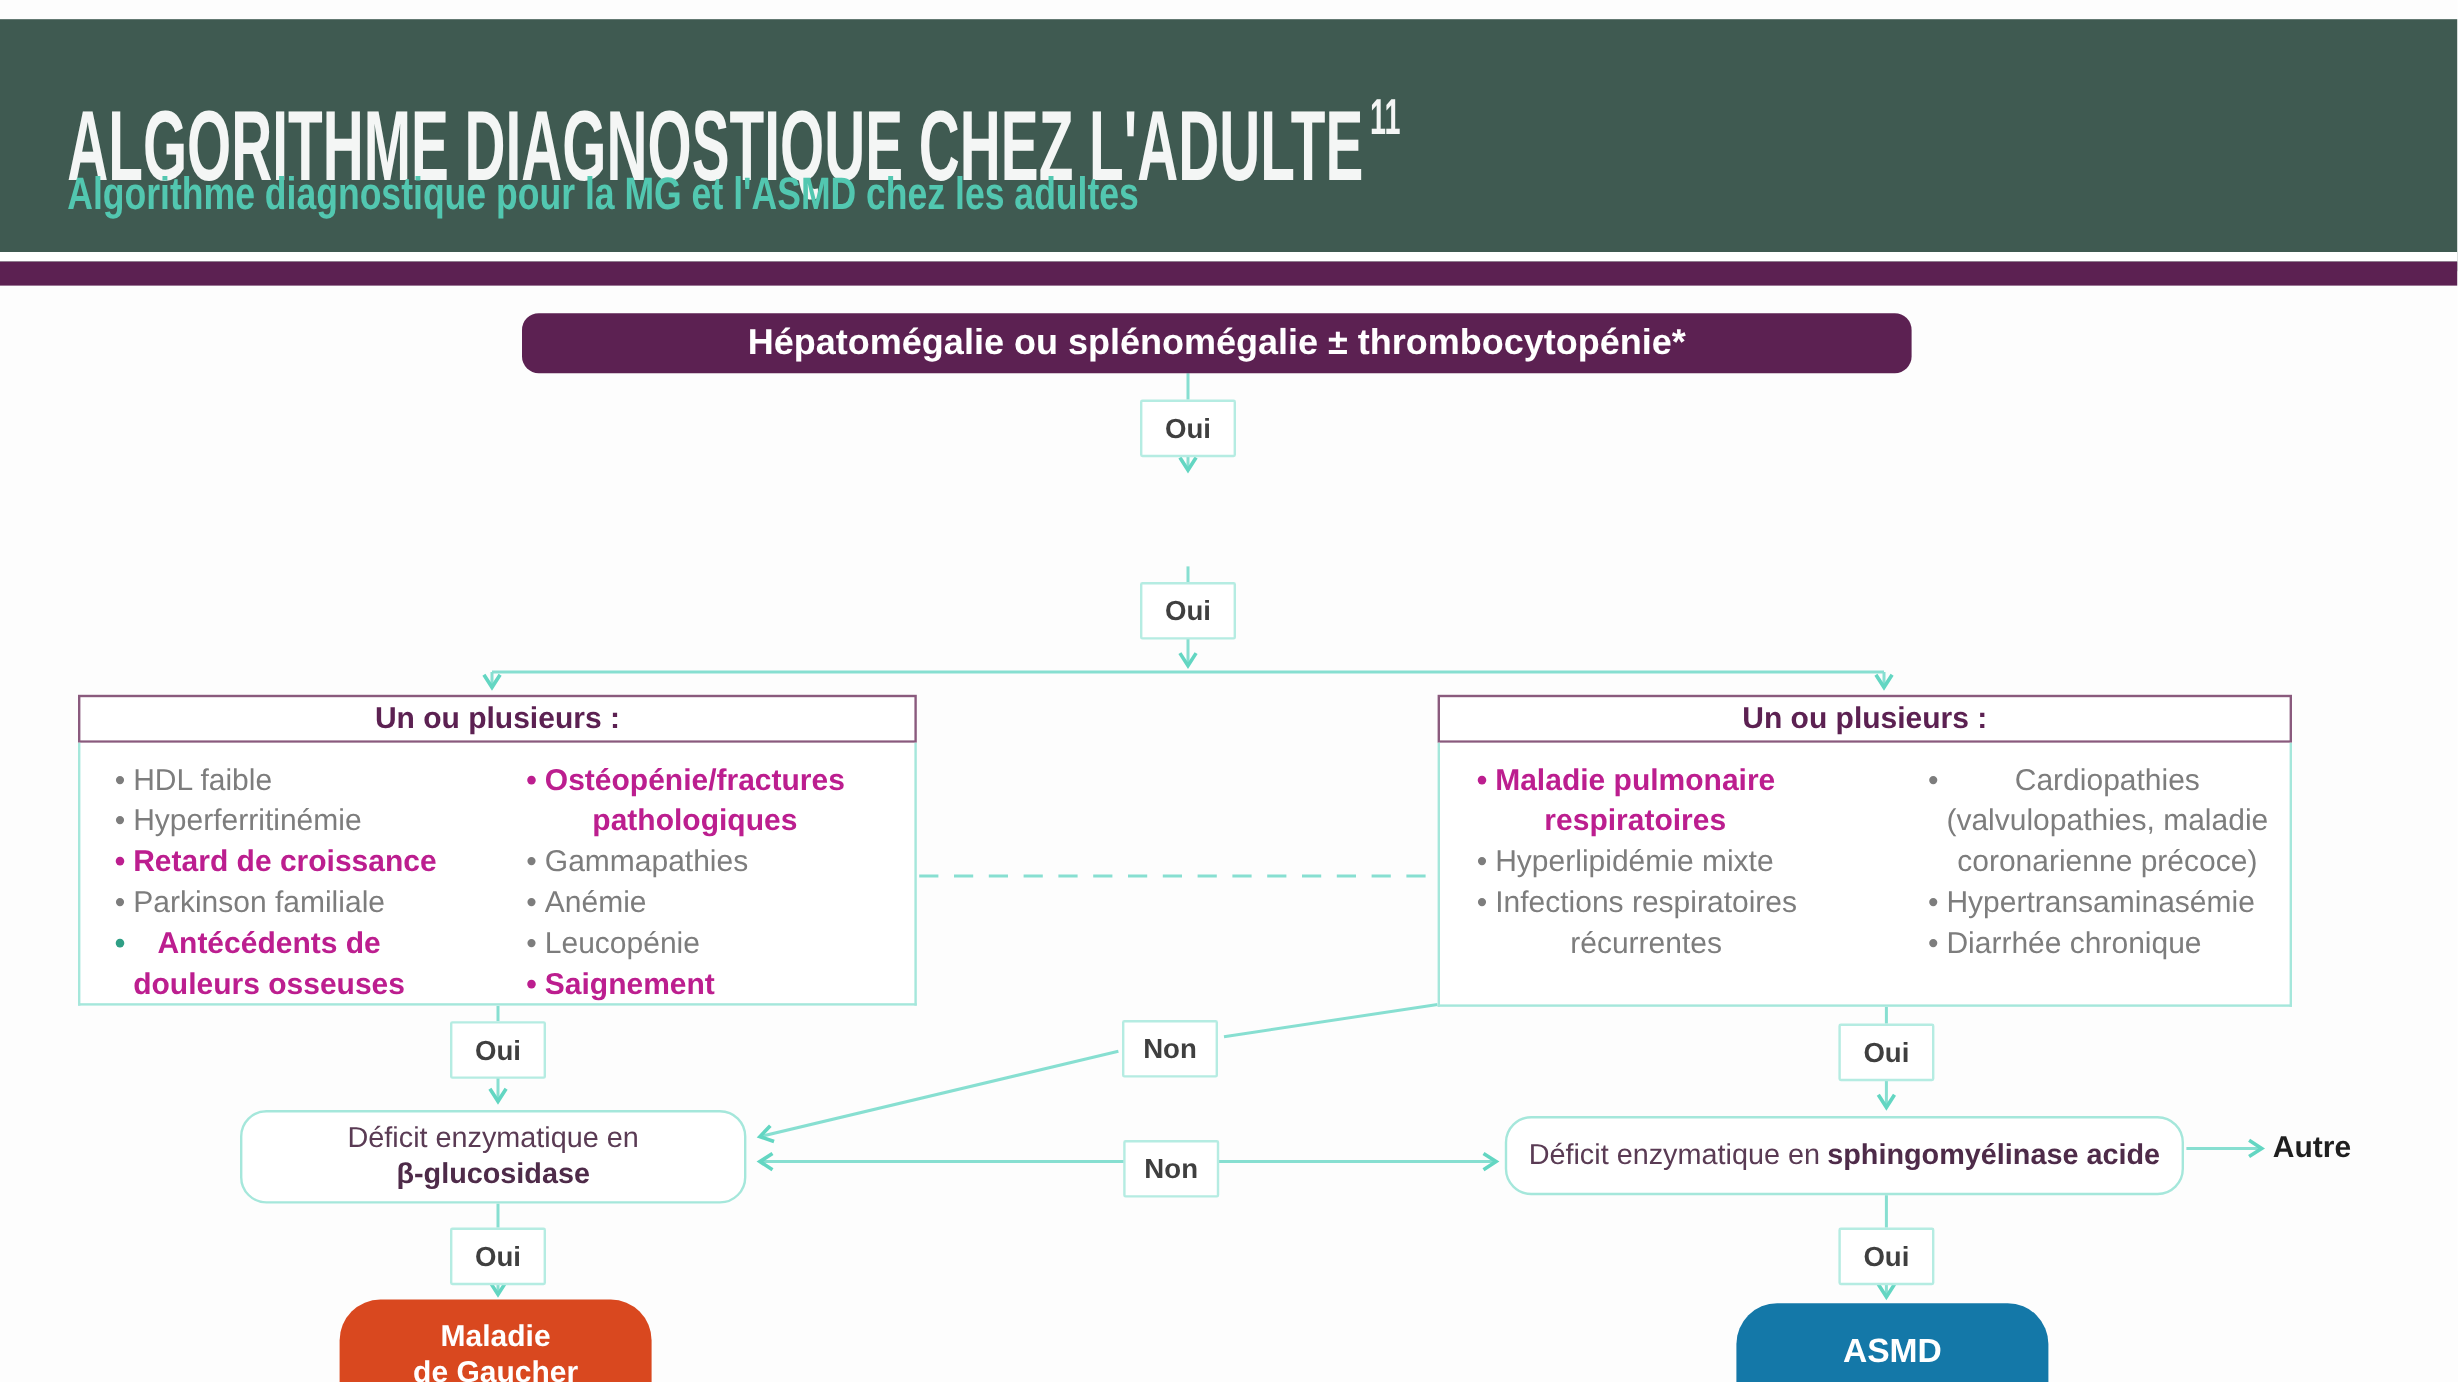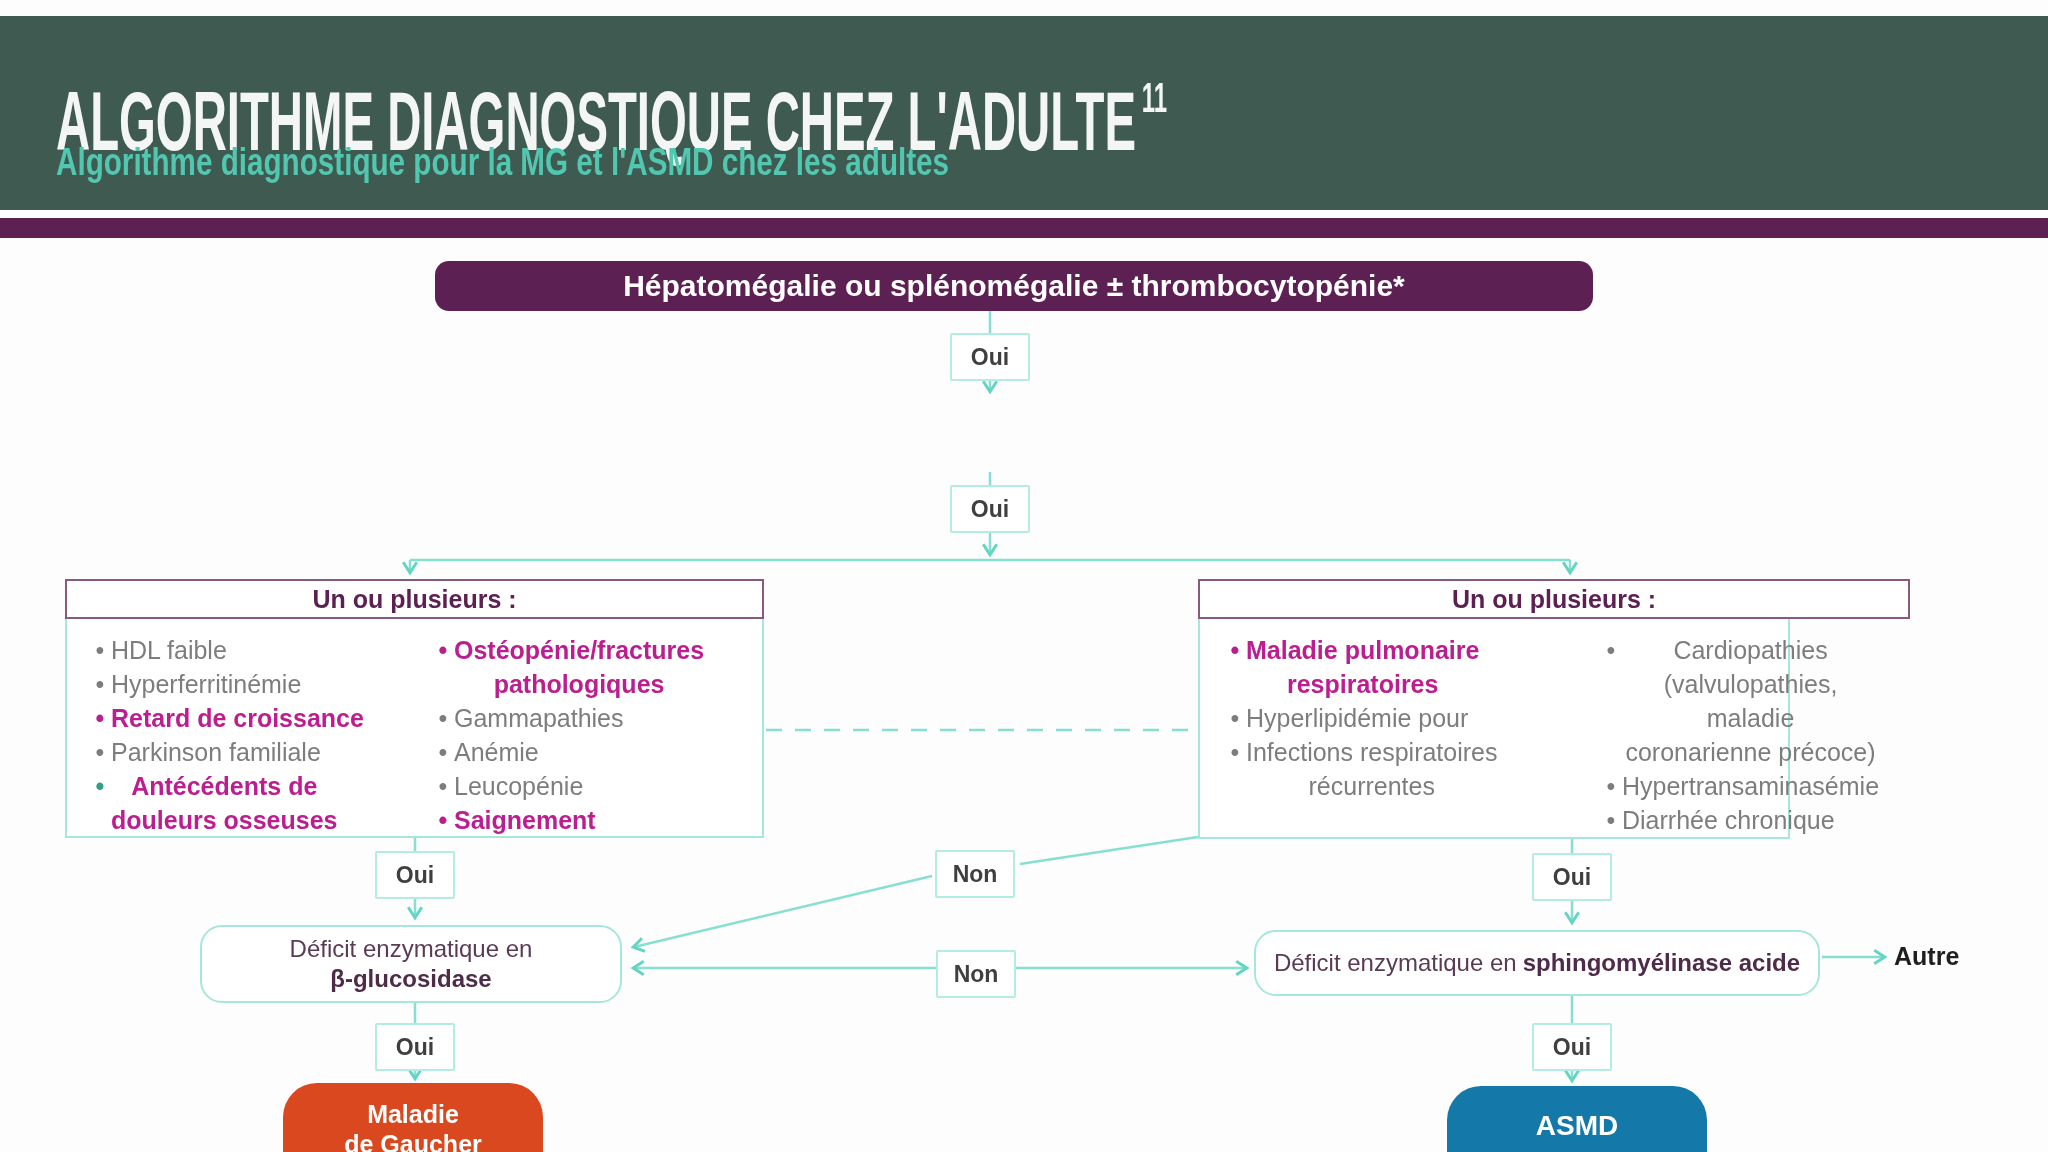--- a/index.html
+++ b/index.html
@@ -141,29 +141,29 @@
           <span class="txt"><span>Leucopénie</span></span>
         </div>
       <div class="li hl">
           <span class="blt"></span>
           <span class="txt"><span>Saignement</span></span>
         </div>
     </div>
   </div>
 
   <div class="abs node crit-head" style="left:1198px;top:579px;width:712px;">Un ou plusieurs :</div>
-  <div class="abs node crit-body" style="left:1198px;top:619px;width:592px;height:220px;">
+  <div class="abs node crit-body" style="left:1198px;top:619px;width:712px;height:220px;">
     <div class="col" style="left:24px;">
       <div class="li hl">
           <span class="blt"></span>
           <span class="txt"><span>Maladie pulmonaire</span><span class="ln2">respiratoires</span></span>
         </div>
       <div class="li">
           <span class="blt"></span>
-          <span class="txt"><span>Hyperlipidémie pour</span></span>
+          <span class="txt"><span>Hyperlipidémie mixte</span></span>
         </div>
       <div class="li">
           <span class="blt"></span>
           <span class="txt"><span>Infections respiratoires</span><span class="ln2">récurrentes</span></span>
         </div>
     </div>
     <div class="col" style="left:400px;">
       <div class="li">
           <span class="blt"></span>
           <span class="txt"><span>Cardiopathies</span><span class="ln2">(valvulopathies, maladie</span><span class="ln3">coronarienne précoce)</span></span>

